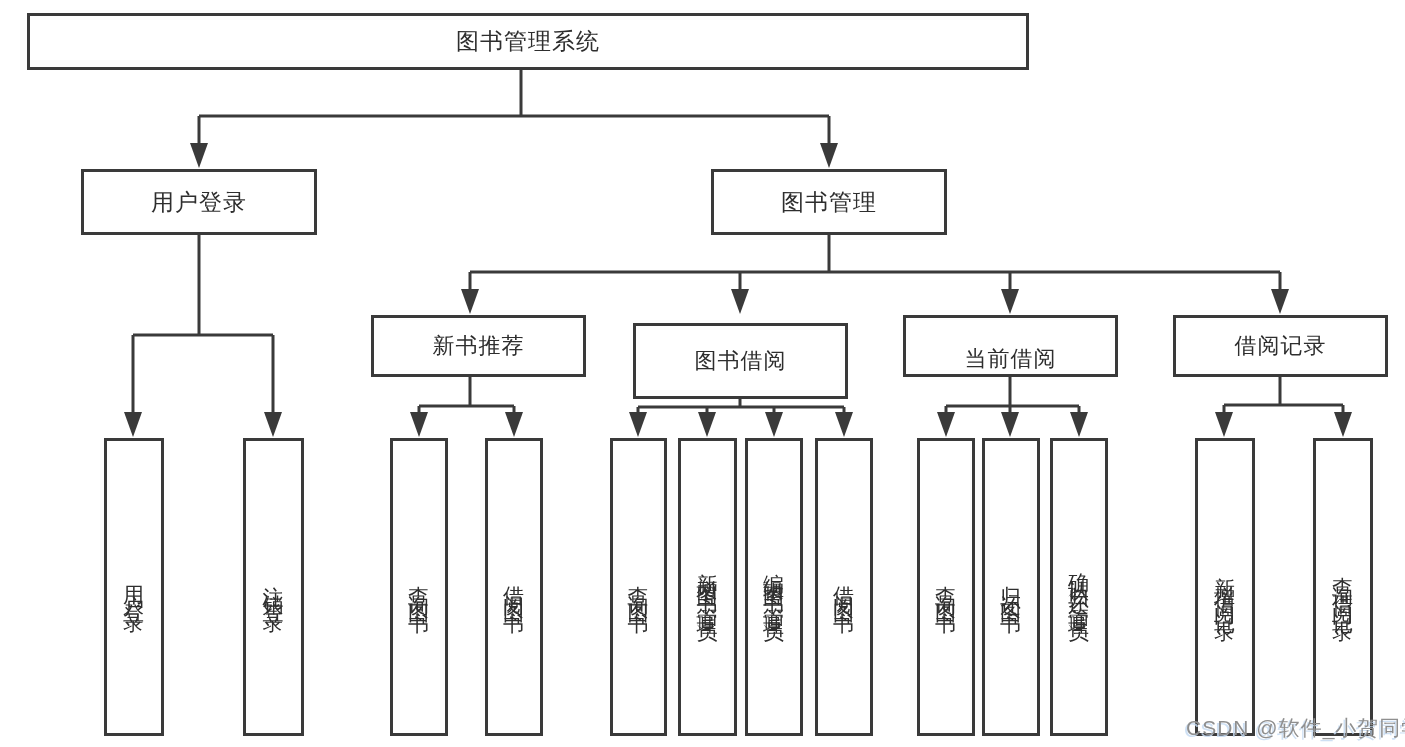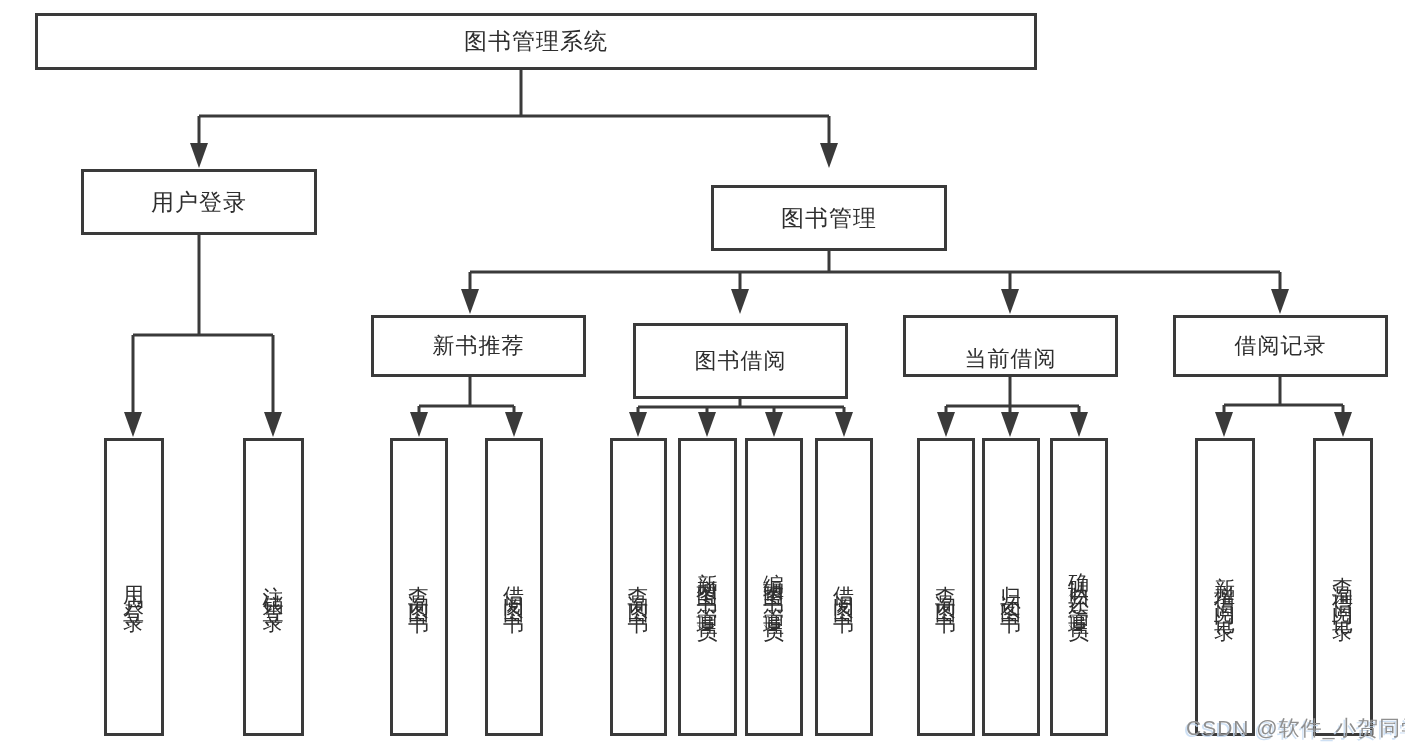--- a/index.html
+++ b/index.html
@@ -119,28 +119,28 @@
       <polygon points="1070,412 1088,412 1079,437"></polygon>
     </g>
 
     <g>
       <path d="M1280 377 V405 M1224 405 H1343 M1224 405 V414 M1343 405 V414"></path>
       <polygon points="1215,412 1233,412 1224,437"></polygon>
       <polygon points="1334,412 1352,412 1343,437"></polygon>
     </g>
   </svg>
 
-  <div class="node hnode" style="left:35px; top:13px; width:1002px; height:57px;">
+  <div class="node hnode" style="left:27px; top:13px; width:1002px; height:57px;">
     <span>图书管理系统</span>
   </div>
 
   <div class="node hnode" style="left:81px; top:169px; width:236px; height:66px;">
     <span>用户登录</span>
   </div>
-  <div class="node hnode" style="left:711px; top:169px; width:236px; height:66px;margin-top:16px;">
+  <div class="node hnode" style="left:711px; top:169px; width:236px; height:66px;">
     <span>图书管理</span>
   </div>
 
   <div class="node hnode" style="left:363px; top:315px; width:215px; height:62px; font-size:22px;margin-left:8px;">
     <span>新书推荐</span>
   </div>
   <div class="node hnode" style="left:633px; top:315px; width:215px; height:76px; font-size:22px;margin-top:8px;">
     <span>图书借阅</span>
   </div>
   <div class="node hnode" style="left:903px; top:315px; width:215px; height:62px; font-size:22px;align-items:flex-end;">

